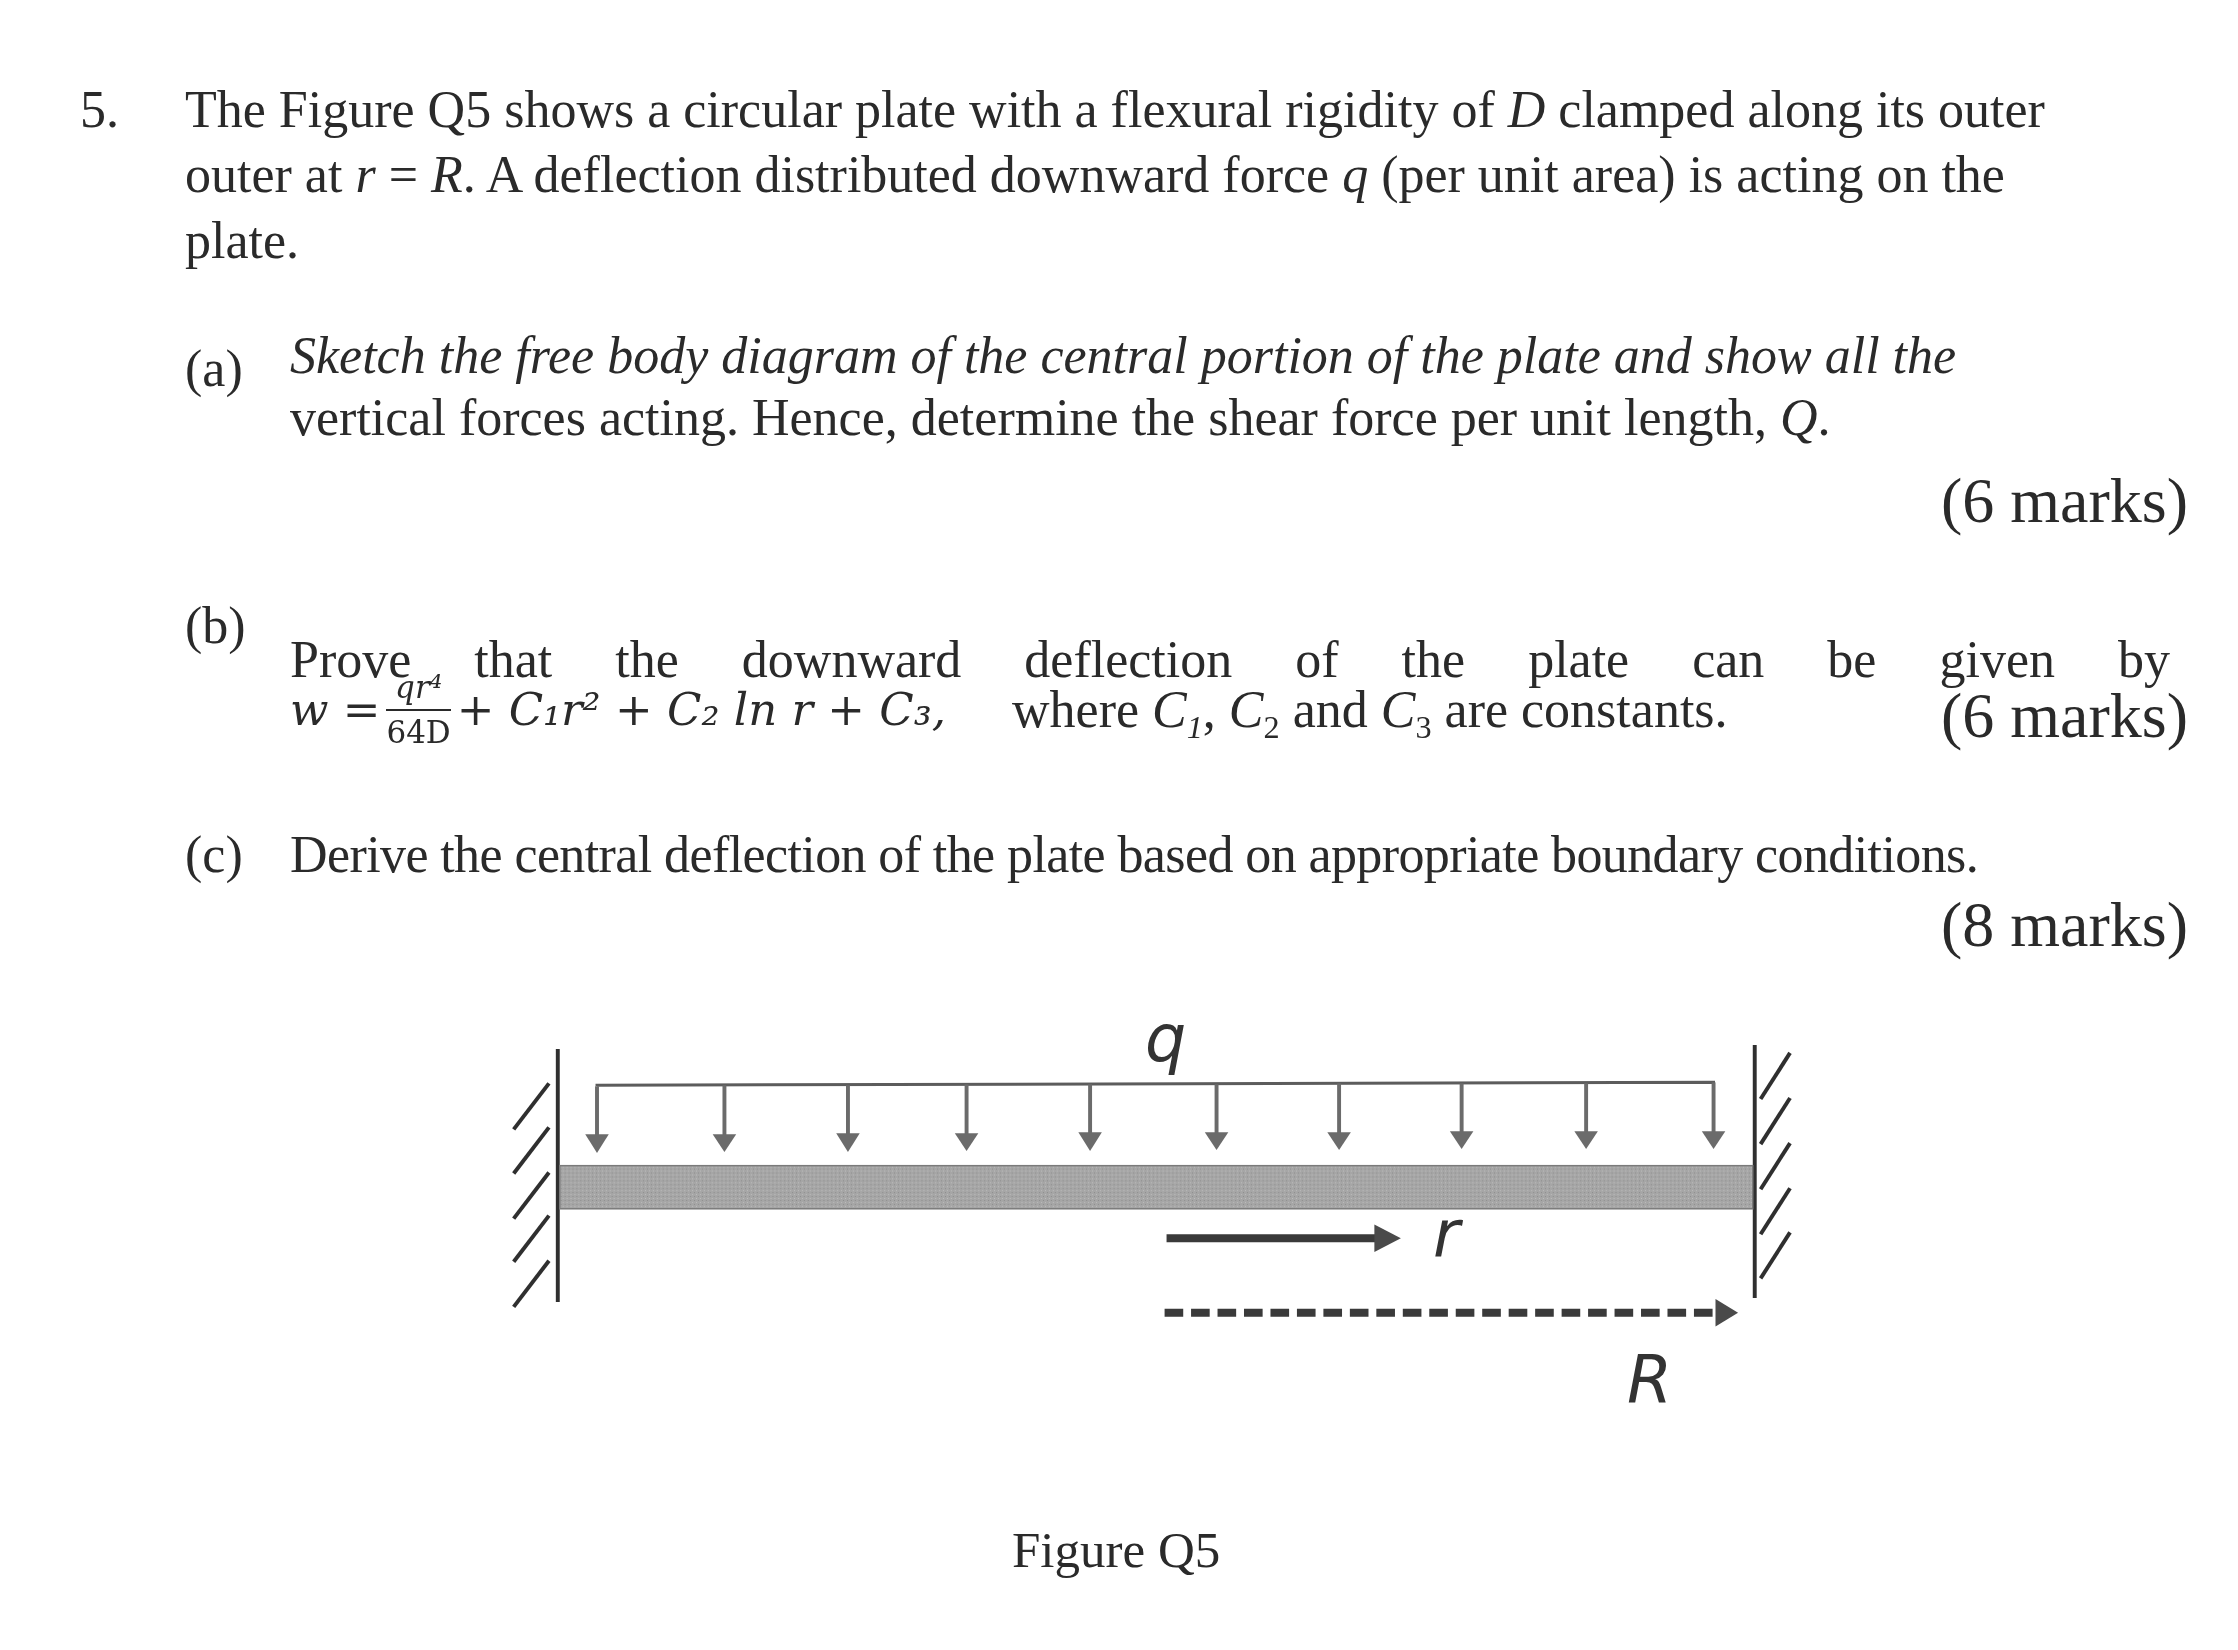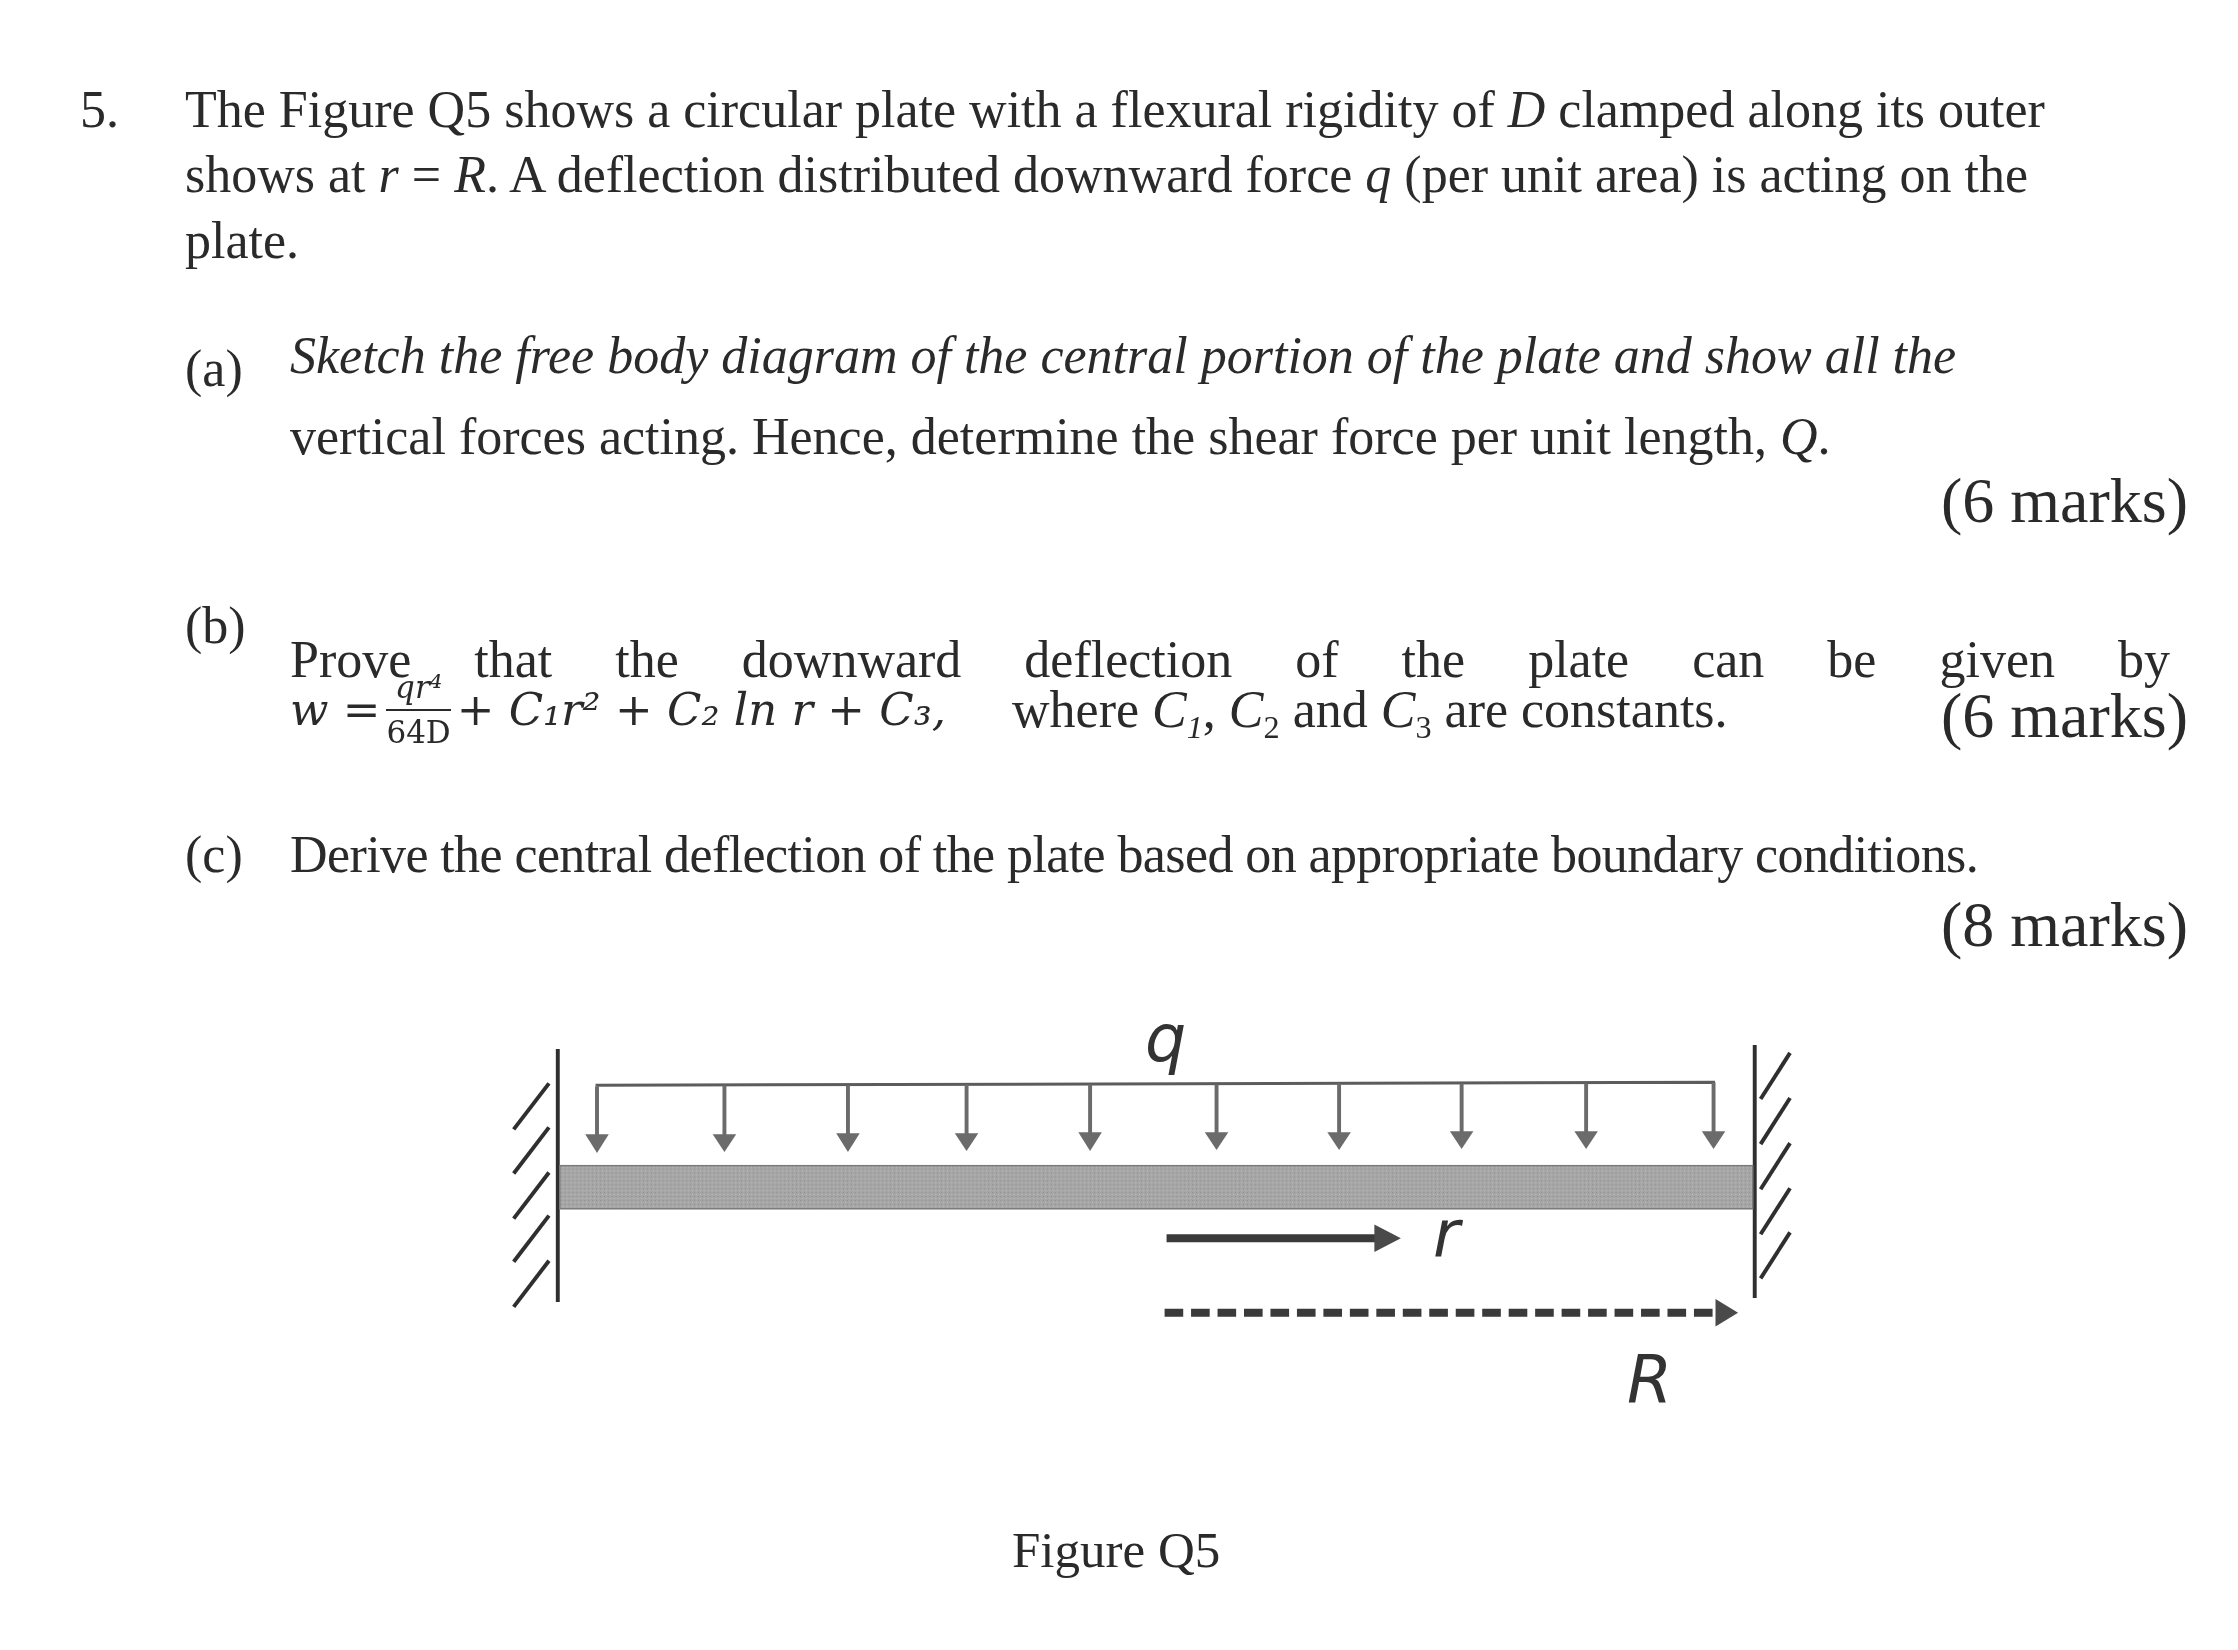--- a/index.html
+++ b/index.html
@@ -19,27 +19,27 @@
 </style>
 </head>
 <body>
 
 <div class="t" style="left:80px; top:84px;">5.</div>
 
 <div class="t" style="left:185px; top:84px; width:1985px;">
   <span>The Figure Q5 shows a circular plate with a flexural rigidity of </span><span class="i">D</span><span> clamped along its outer</span>
 </div>
 <div class="t" style="left:185px; top:149px;">
-  <span>shows at </span><span class="i">r</span><span> = </span><span class="i">R</span><span>. A deflection distributed downward force </span><span class="i">q</span><span> (per unit area) is acting on the</span>
+  <span>outer at </span><span class="i">r</span><span> = </span><span class="i">R</span><span>. A deflection distributed downward force </span><span class="i">q</span><span> (per unit area) is acting on the</span>
 </div>
 <div class="t" style="left:185px; top:215px;">plate.</div>
 
 <div class="t" style="left:185px; top:343px;">(a)</div>
 <div class="t" style="left:290px; top:330px;font-style:italic;">Sketch the free body diagram of the central portion of the plate and show all the</div>
-<div class="t" style="left:290px; top:411px;">
+<div class="t" style="left:290px; top:392px;">
   <span>vertical forces acting. Hence, determine the shear force per unit length, </span><span class="i">Q</span><span>.</span>
 </div>
 <div class="marks" style="top:469px;">(6 marks)</div>
 
 <div class="t" style="left:185px; top:600px;">(b)</div>
 <div class="justify-line" style="left:290px; top:600px; width:1880px;margin-top:34px;">
   <span>Prove</span>
   <span>that</span>
   <span>the</span>
   <span>downward</span>

